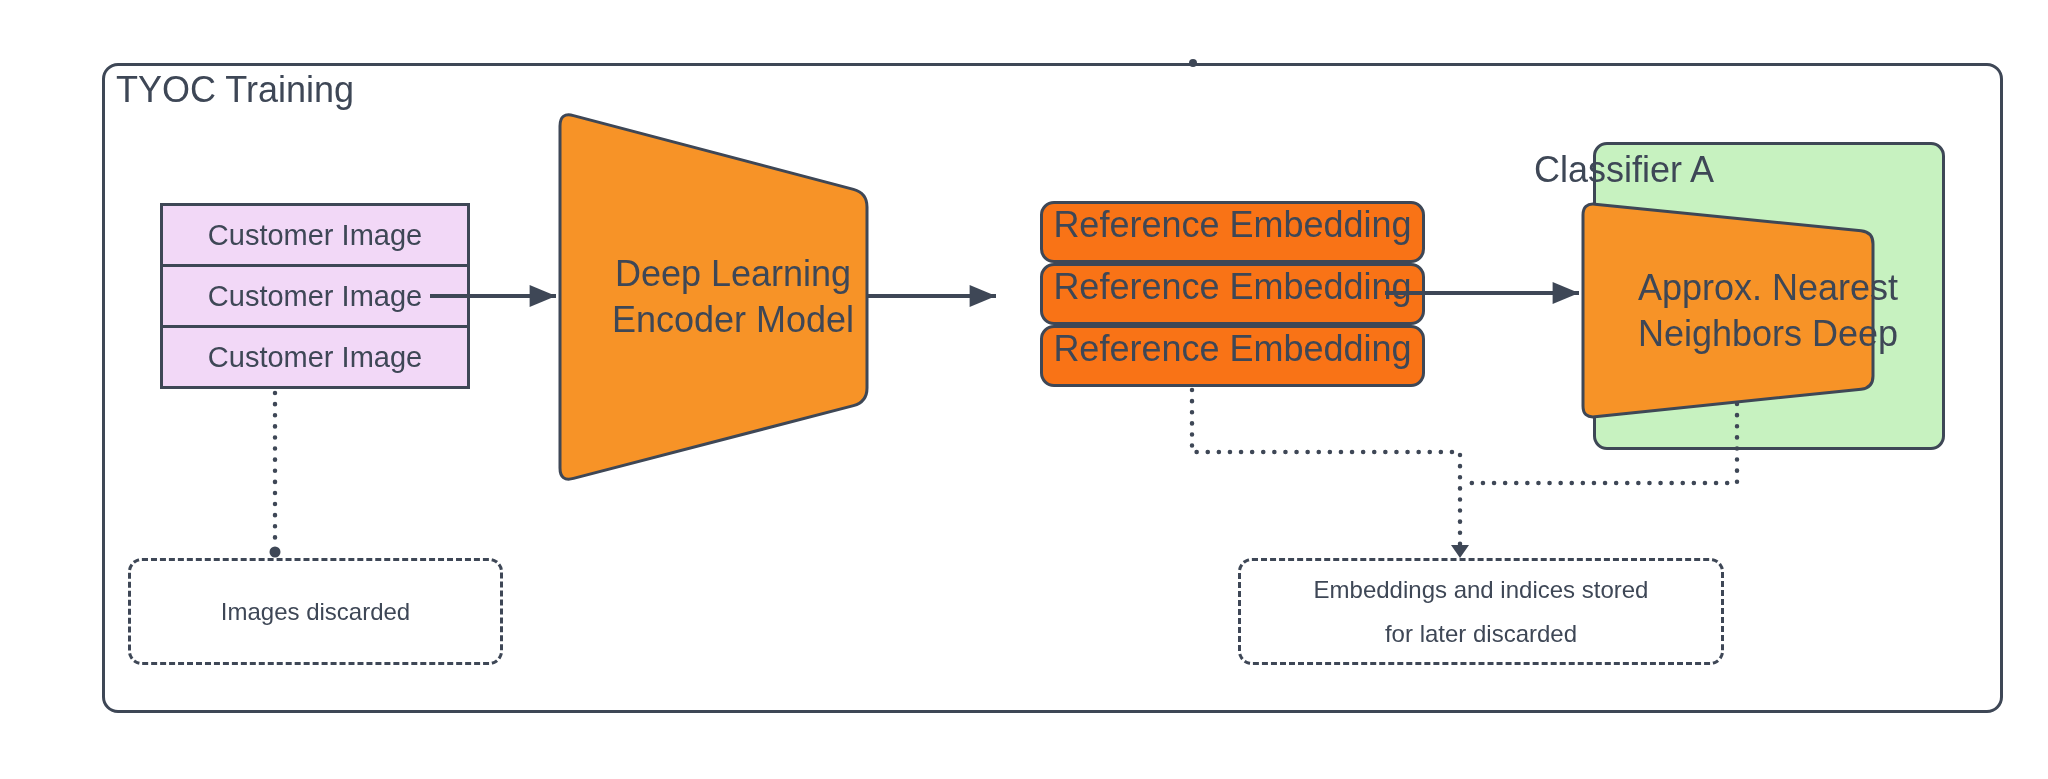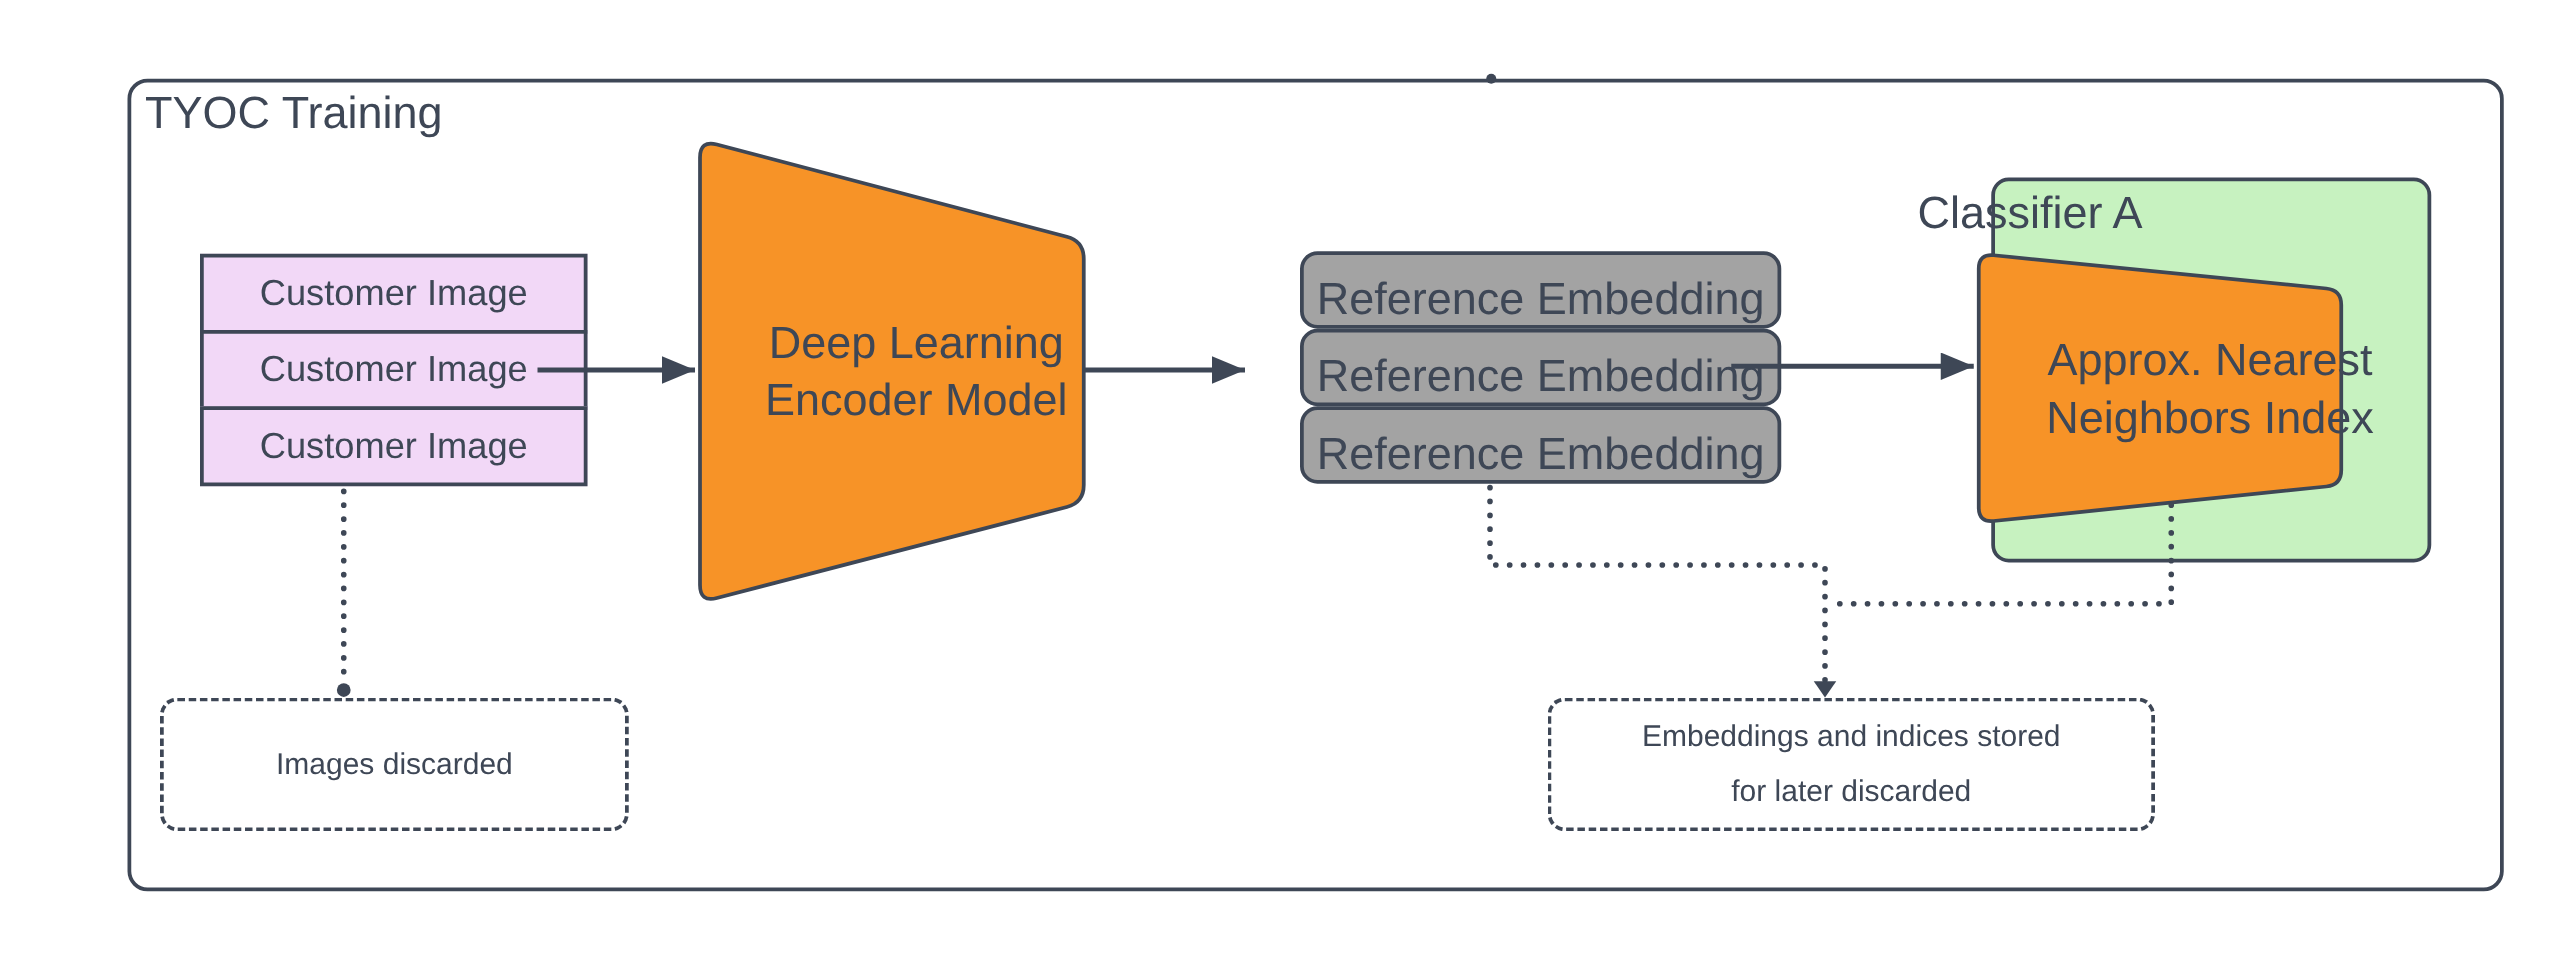--- a/index.html
+++ b/index.html
@@ -19,22 +19,22 @@
   
   .cust-box {
     left:120px; width:310px; height:64px;
     background:#F2D8F7; border:3px solid #3E4756; z-index:1;
     display:flex; align-items:center; justify-content:center;
     font-size:29px; white-space:nowrap;
   }
   
   .ref-box {
     left:1000px; width:385px; height:62px;
-    background:#a3a3a3; border:3px solid #3E4756; border-radius:14px; z-index:1;
-    display:flex; align-items:flex-end; justify-content:center;
+    background:#f97316; border:3px solid #3E4756; border-radius:14px; z-index:1;
+    display:flex; align-items:flex-start; justify-content:center;
     font-size:36px; white-space:nowrap;
   }
   
   .classifier-box {
     left:1553px; top:142px; width:352px; height:308px;
     background:#C7F2C0; border:3px solid #3E4756; border-radius:14px; z-index:1;
   }
   .classifier-title {
     left:1494px; top:150px; font-size:36px; line-height:40px; z-index:1; white-space:nowrap;
   }
@@ -132,16 +132,16 @@
 
     <circle cx="1193" cy="63" r="4" fill="#3E4756"></circle>
   </svg>
 
   <div class="abs trap-label encoder">
     <div>Deep Learning</div>
     <div>Encoder Model</div>
   </div>
   <div class="abs trap-label ann">
     <div>Approx. Nearest</div>
-    <div>Neighbors Index</div>
+    <div>Neighbors Deep</div>
   </div>
 
 </div>
 
 </body></html>

